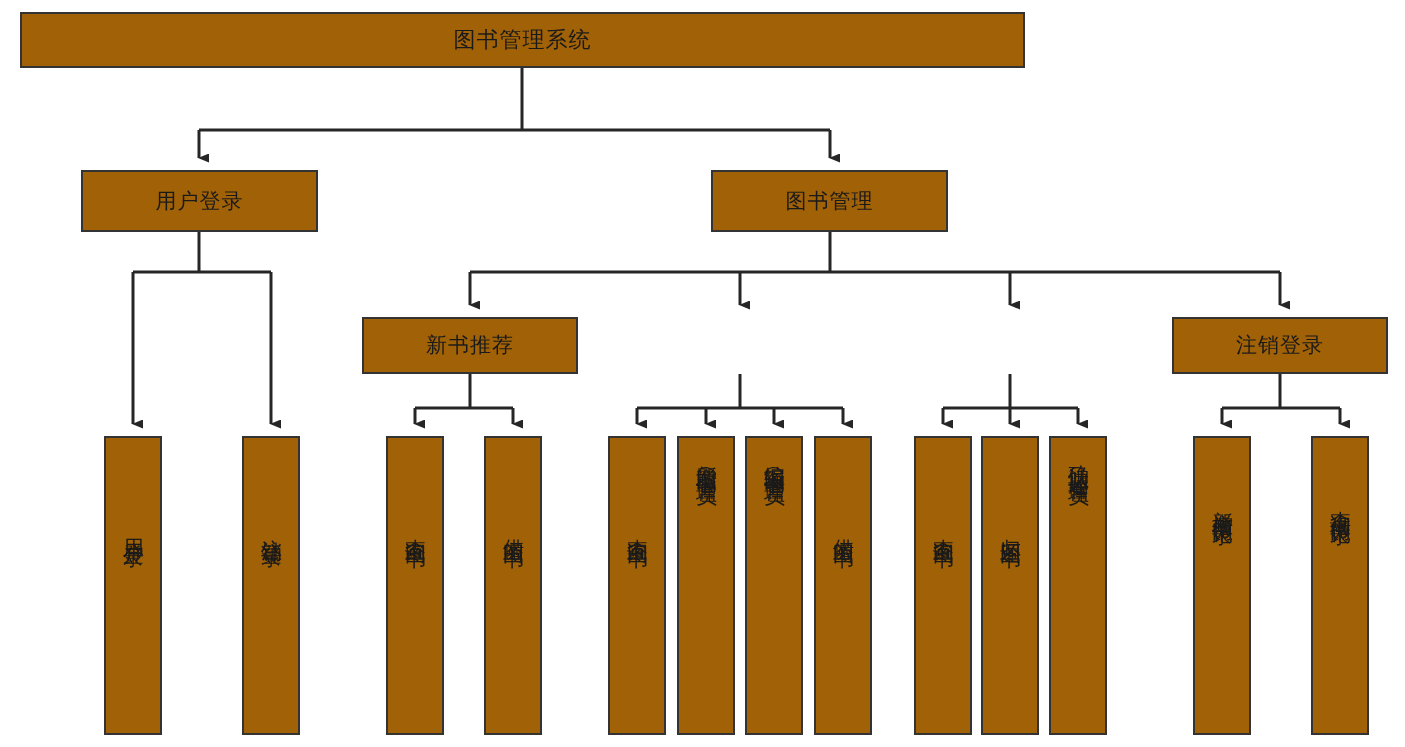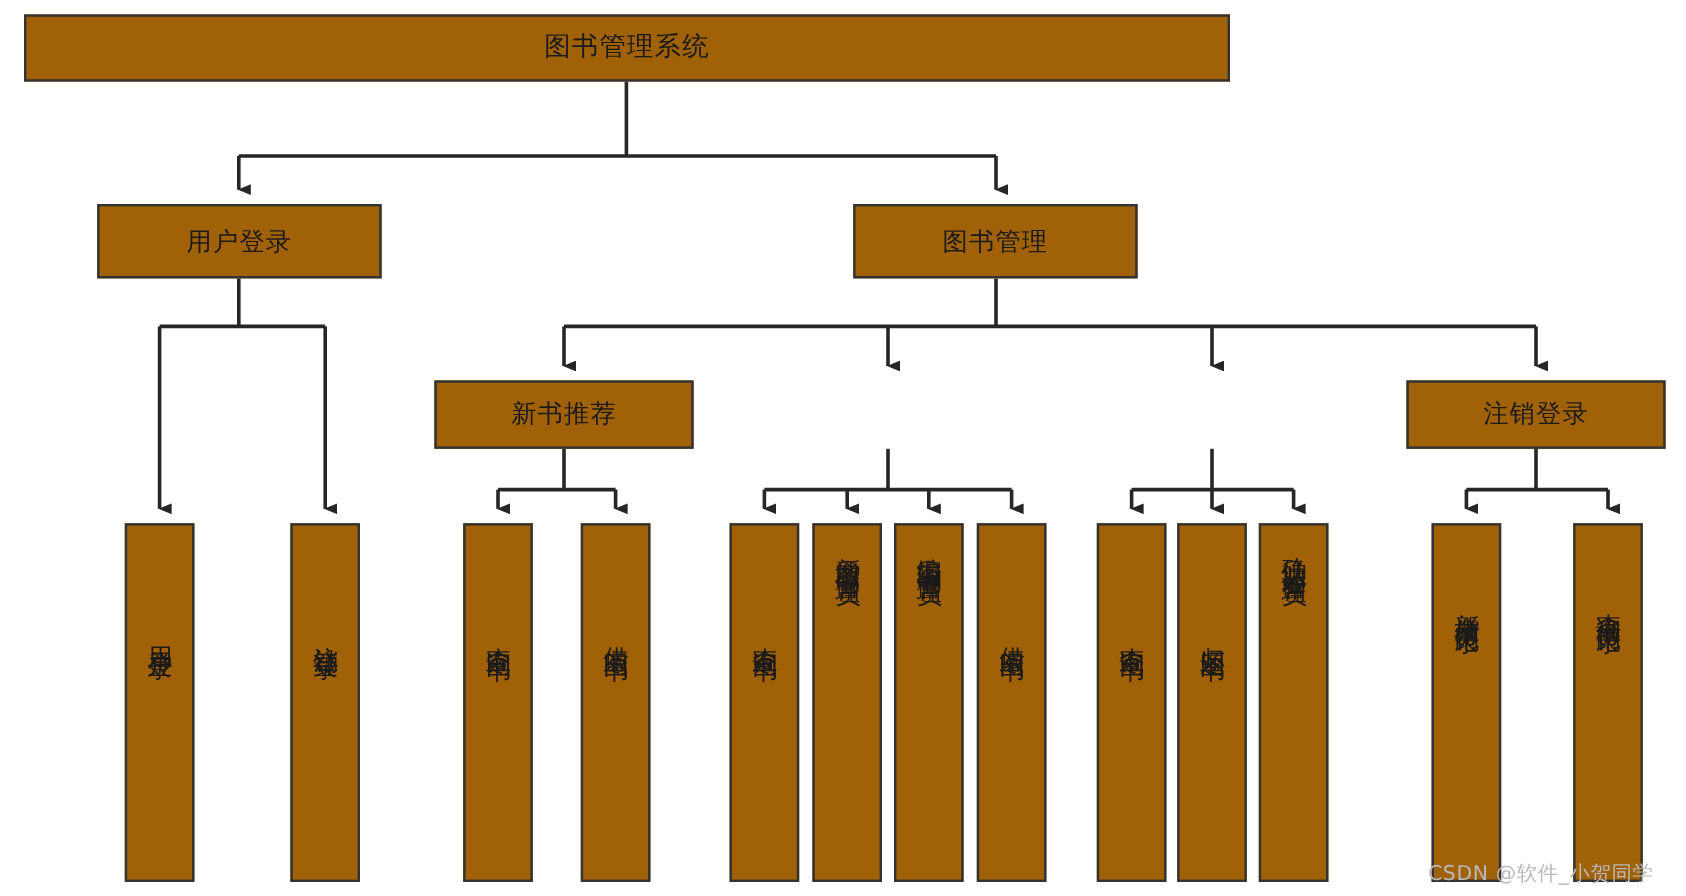--- a/index.html
+++ b/index.html
@@ -184,15 +184,14 @@
   </div>
 
   <div class="node leaf mid2" style="left:1193px;top:436px;width:58px;height:299px;">
     <span class="lbl">新增借阅记录</span>
   </div>
 
   <div class="node leaf mid2" style="left:1311px;top:436px;width:58px;height:299px;">
     <span class="lbl">查询借阅记录</span>
   </div>
 
-  <div class="watermark" style="left:1190px;top:716px;">CSDN @软件_小贺同学</div>
 
 </div>
 
 </body></html>

